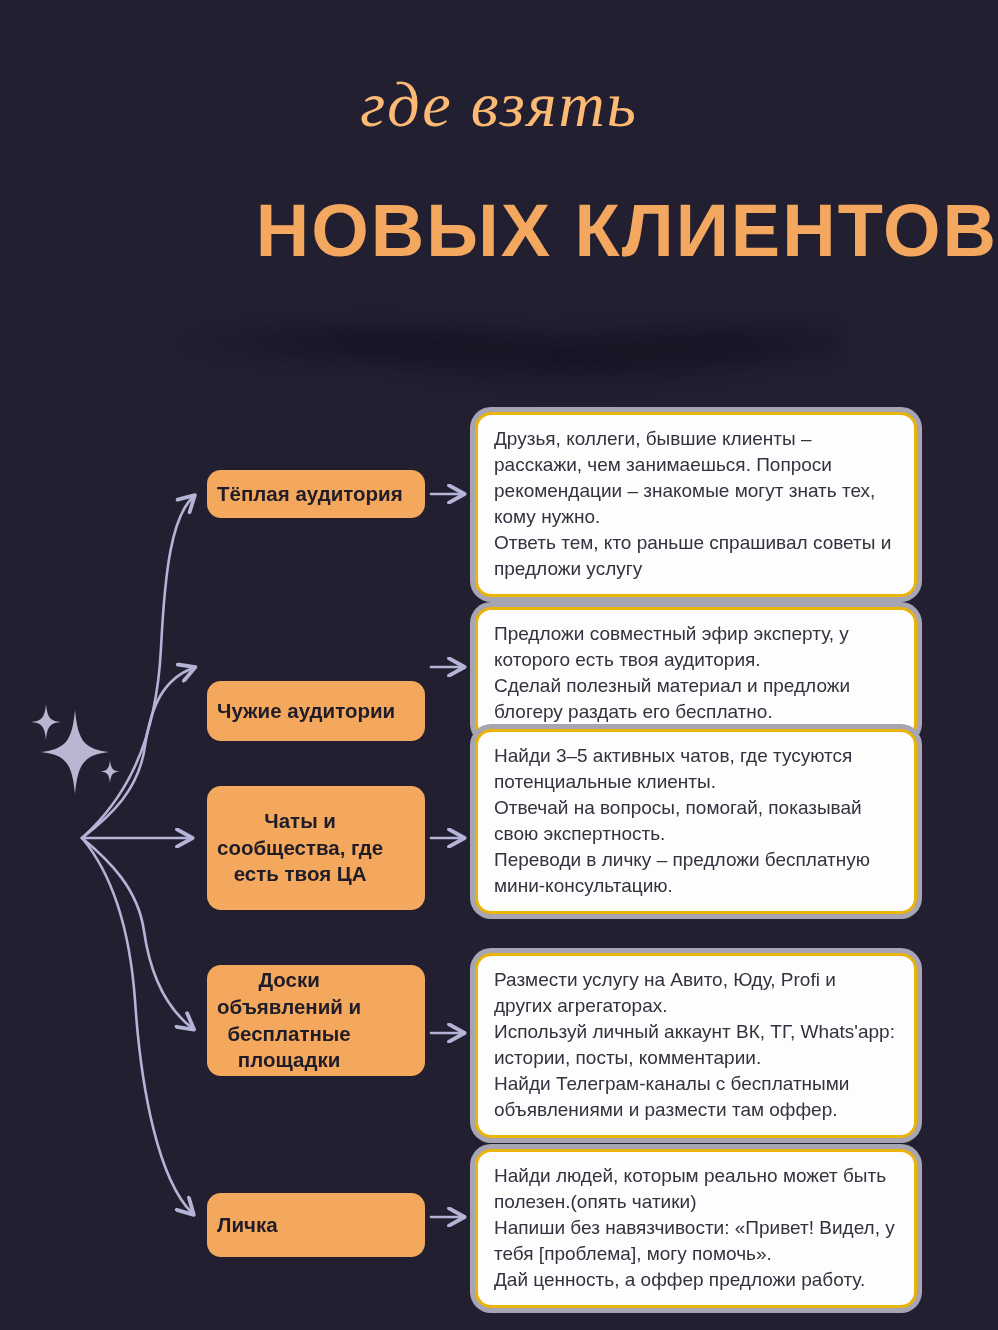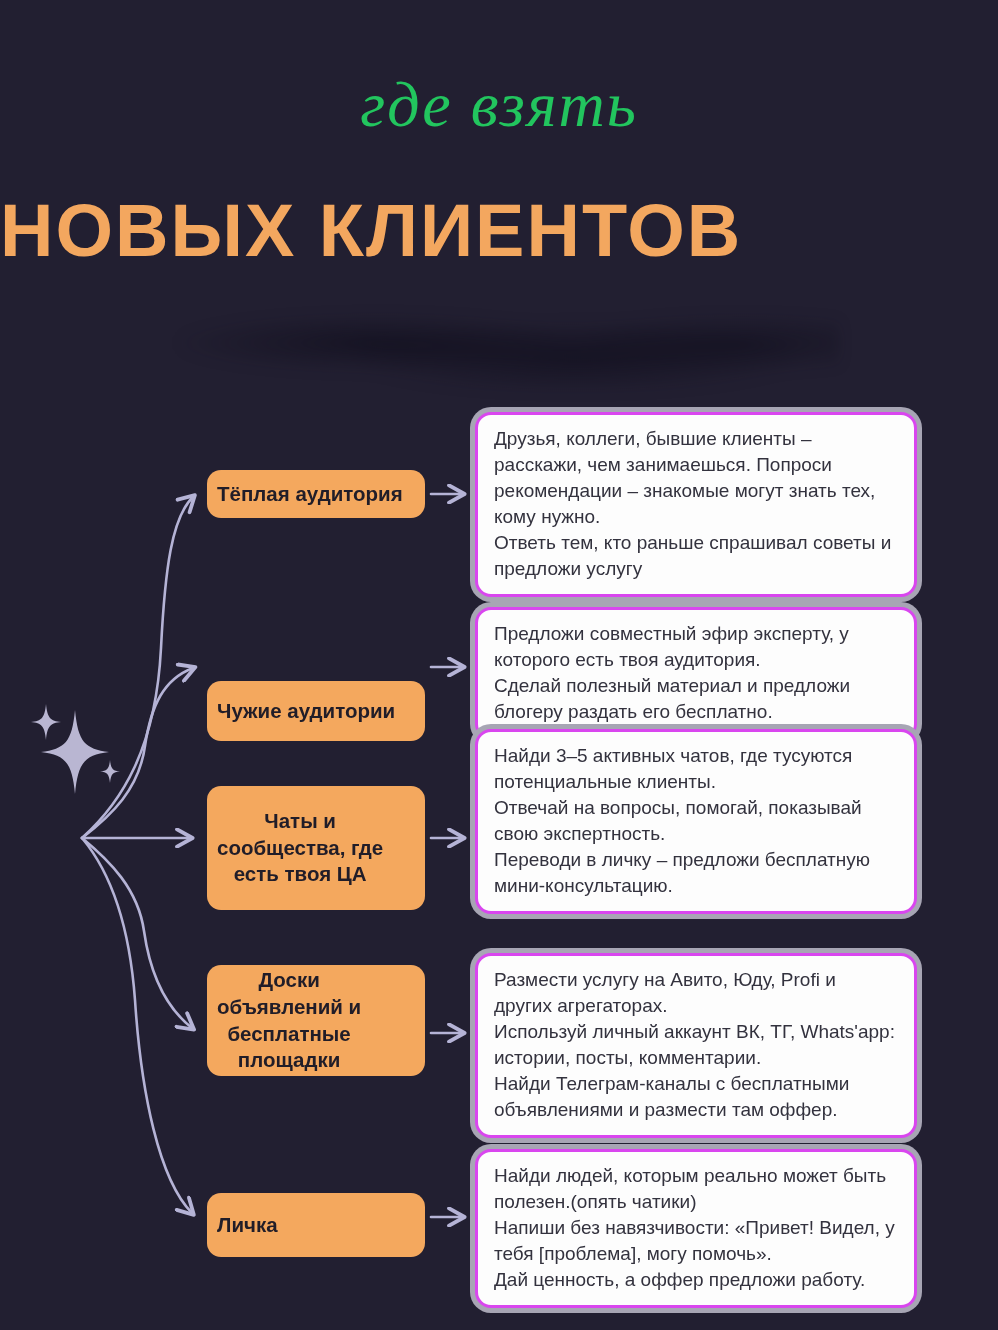--- a/index.html
+++ b/index.html
@@ -4,24 +4,24 @@
 <style>
   html,body{margin:0;padding:0;background:#221f31;}
   .canvas{
     position:relative;width:998px;height:1330px;margin:0 auto;
     background:#221f31;overflow:hidden;
     font-family:"Liberation Sans",sans-serif;
   }
   .subtitle{
     position:absolute;top:68px;left:0;width:100%;text-align:center;
     font-family:"Liberation Serif",serif;font-style:italic;font-weight:400;
-    font-size:64px;color:#22c55e;letter-spacing:2px;
+    font-size:64px;color:#fdba74;letter-spacing:2px;
   }
   .main-title{
-    position:absolute;top:188px;left:0;width:100%;text-align:left;
+    position:absolute;top:188px;left:0;width:100%;text-align:right;
     font-family:"Liberation Sans",sans-serif;font-weight:700;
     font-size:74px;color:#f3a75f;letter-spacing:2px;white-space:nowrap;
   }
   .smudge{
     position:absolute;left:180px;top:305px;width:660px;height:95px;
     background:
       radial-gradient(ellipse 45% 45% at 30% 40%, rgba(12,10,24,.55), rgba(12,10,24,0) 70%),
       radial-gradient(ellipse 50% 55% at 60% 55%, rgba(10,8,22,.5), rgba(10,8,22,0) 70%),
       radial-gradient(ellipse 40% 45% at 85% 40%, rgba(12,10,24,.45), rgba(12,10,24,0) 70%);
     filter:blur(6px);
@@ -32,21 +32,21 @@
     background:#f4a85e;border-radius:14px;
     display:flex;align-items:center;justify-content:flex-start;
     text-align:center;padding:6px 10px;
   }
   .orange-box span{
     font-weight:700;font-size:20.5px;line-height:1.3;color:#211d28;
     white-space:pre-line;
   }
   .white-box{
     position:absolute;left:475px;width:442px;box-sizing:border-box;
-    background:#fdfdfd;border:3px solid #d946ef;border-radius:16px;
+    background:#fdfdfd;border:3px solid #eab308;border-radius:16px;
     box-shadow:0 0 0 5px #a7a5b4;
     padding:11px 16px 12px 16px;
   }
   .white-box p{
     margin:0;font-size:19px;line-height:1.37;color:#33323e;
     white-space:pre-line;
   }
 </style>
 </head>
 <body>

